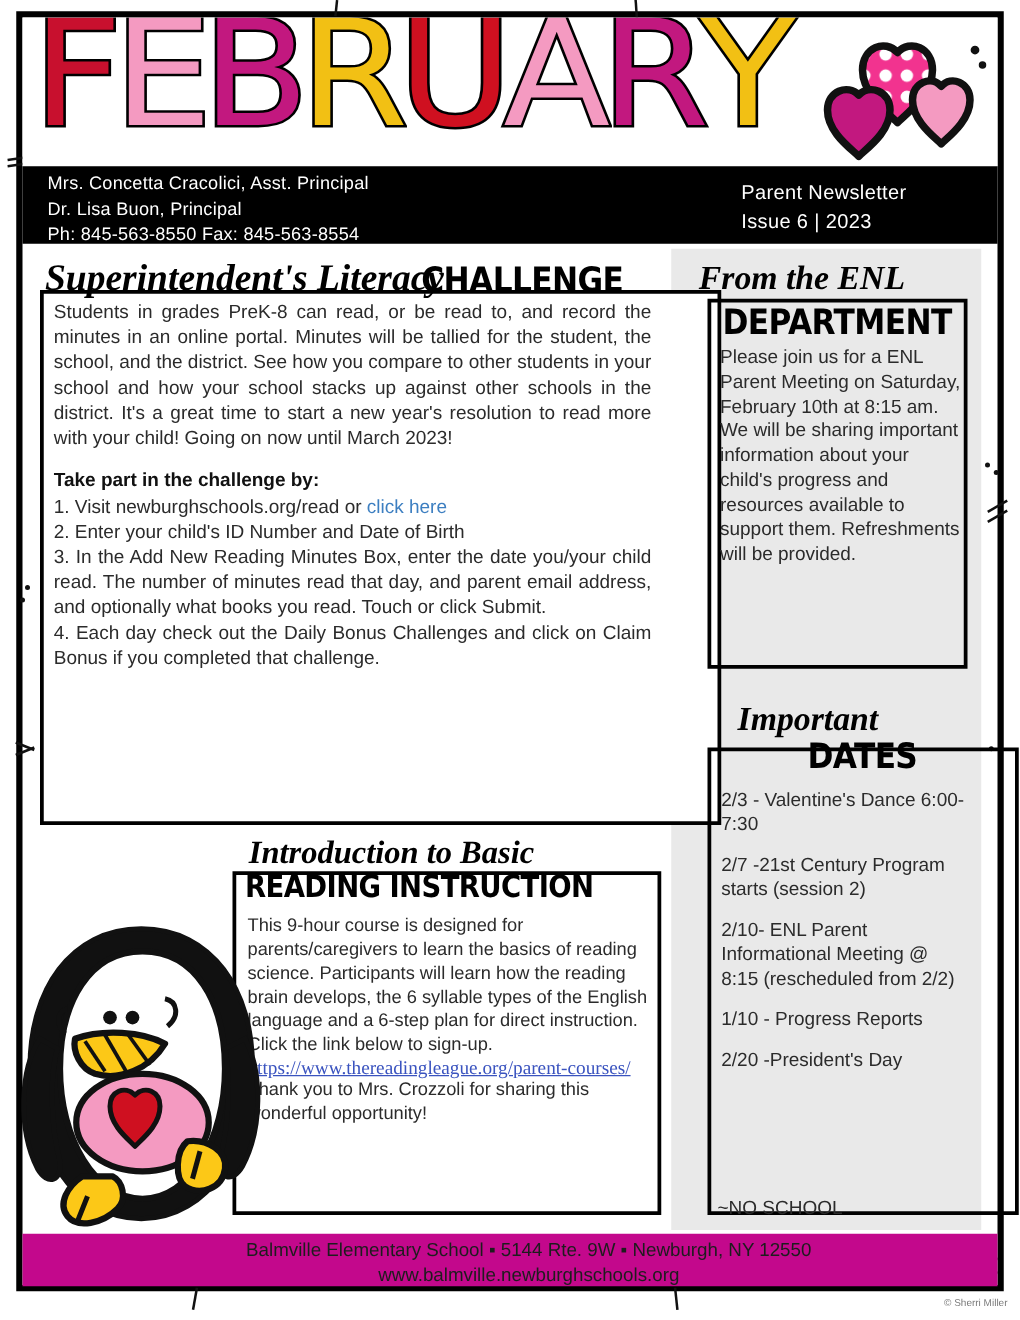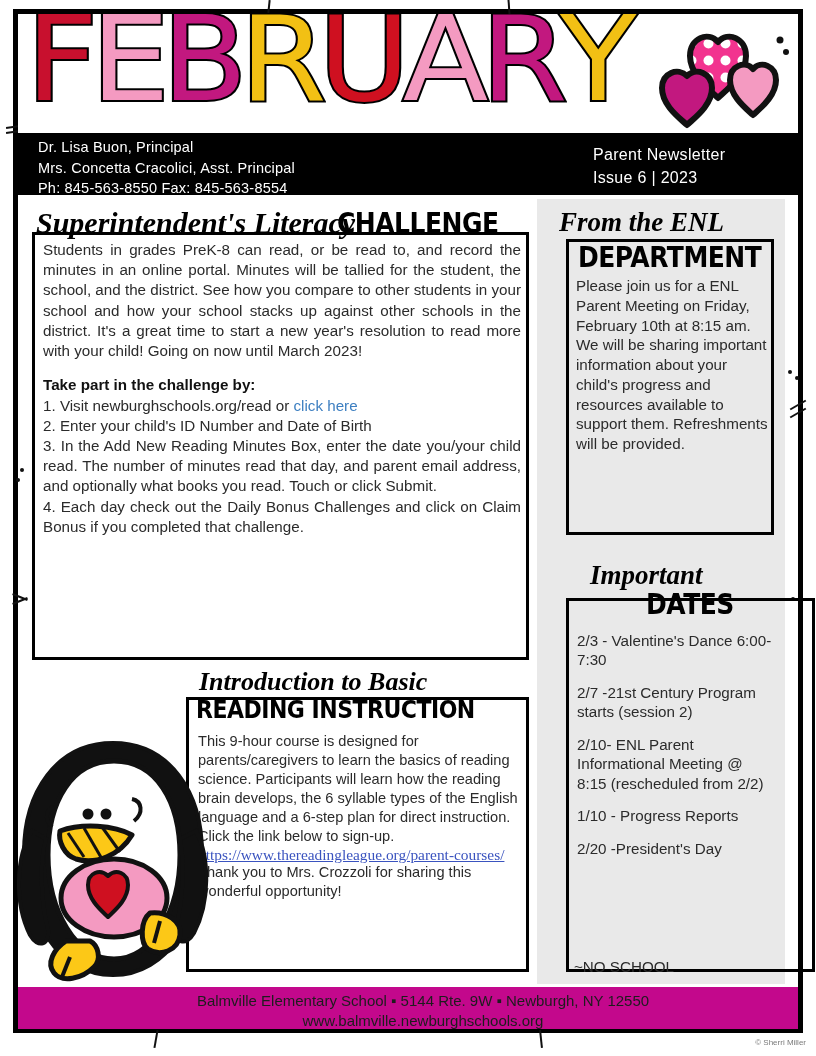--- a/index.html
+++ b/index.html
@@ -127,21 +127,21 @@
     background: transparent;
   }
   .bodytext {
     font-family: "Liberation Sans", sans-serif;
     color: #2b2b2b;
     font-size: 15.2px;
     line-height: 1.33;
   }
 
   
-  #lit-panel { left: 32px; top: 232px; width: 497px; height: 428px; background:#fff; }
+  #lit-panel { left: 32px; top: 232px; width: 545px; height: 428px; background:#fff; }
   #lit-title-script { left: 36px; top: 206px; font-size: 30px; }
   #lit-title-bold   { left: 337px; top: 211px; font-size: 25px; }
   #lit-body { position: absolute; left: 8px; top: 5px; width: 478px; }
   #lit-body p { margin: 0; text-align: justify; }
   #lit-body .para1 { text-align: justify; }
   #lit-head2 { font-weight: bold; color: #111; margin-top: 14px !important; }
   .numitem { margin: 0; }
   .lnk { color: #3d7fc1; }
 
   
@@ -255,22 +255,22 @@
       <path d="M98 62 C98 48 113 42 121 51 C129 42 144 48 144 62 C144 79 126 92 121 97 C116 92 98 79 98 62 Z" fill="#f49ac1" stroke="#111" stroke-width="6" stroke-linejoin="round"></path>
 
       <path d="M30 70 C30 55 46 49 55 58 C64 49 80 55 80 70 C80 88 61 101 55 107 C49 101 30 88 30 70 Z" fill="#c2187f" stroke="#111" stroke-width="6" stroke-linejoin="round"></path>
       <circle cx="148" cy="22" r="3.5" fill="#111"></circle>
       <circle cx="154" cy="34" r="3" fill="#111"></circle>
     </svg>
   </div>
 
   <div id="infobar">
     <div id="principal-block">
+      <div>Mrs. Concetta Cracolici, Asst. Principal</div>
       <div>Dr. Lisa Buon, Principal</div>
-      <div>Mrs. Concetta Cracolici, Asst. Principal</div>
       <div>Ph: 845-563-8550  Fax: 845-563-8554</div>
     </div>
     <div id="issue-block">
       <div>Parent Newsletter</div>
       <div>Issue 6 |  2023</div>
     </div>
   </div>
 
   <div class="boxtitle script" id="lit-title-script">Superintendent's Literacy</div>
   <div class="boxtitle chunky" id="lit-title-bold">CHALLENGE</div>
@@ -281,21 +281,21 @@
       <p class="numitem"><span> 1. Visit newburghschools.org/read or </span><span class="lnk">click here</span></p>
       <p class="numitem"> 2. Enter your child's ID Number and Date of Birth</p>
       <p class="numitem" style="text-align:justify"> 3. In the Add New Reading Minutes Box, enter the date you/your child read. The number of minutes read that day, and parent email address, and optionally what books you read. Touch or click Submit.</p>
       <p class="numitem" style="text-align:justify">4.  Each day check out the Daily Bonus Challenges and click on Claim Bonus if you completed that challenge.</p>
     </div>
   </div>
 
   <div class="boxtitle script" id="enl-title-script">From the ENL</div>
   <div class="boxtitle chunky" id="enl-title-bold">DEPARTMENT</div>
   <div class="panel" id="enl-panel">
-    <div id="enl-body" class="bodytext">Please join us for a ENL  Parent  Meeting on Friday, February 10th at 8:15 am.  We will be sharing important information about your child's progress and resources available to support them.  Refreshments will be provided.</div>
+    <div id="enl-body" class="bodytext">Please join us for a ENL  Parent  Meeting on Saturday, February 10th at 8:15 am.  We will be sharing important information about your child's progress and resources available to support them.  Refreshments will be provided.</div>
   </div>
 
   <div class="boxtitle script" id="dates-title-script">Important</div>
   <div class="boxtitle chunky" id="dates-title-bold">DATES</div>
   <div class="panel" id="dates-panel">
     <div id="dates-body" class="bodytext">
       <p>2/3 - Valentine's Dance 6:00-7:30</p>
       <p>2/7 -21st Century Program starts (session 2)</p>
       <p>2/10- ENL Parent Informational Meeting @ 8:15 (rescheduled from 2/2)</p>
       <p>1/10 - Progress Reports</p>

